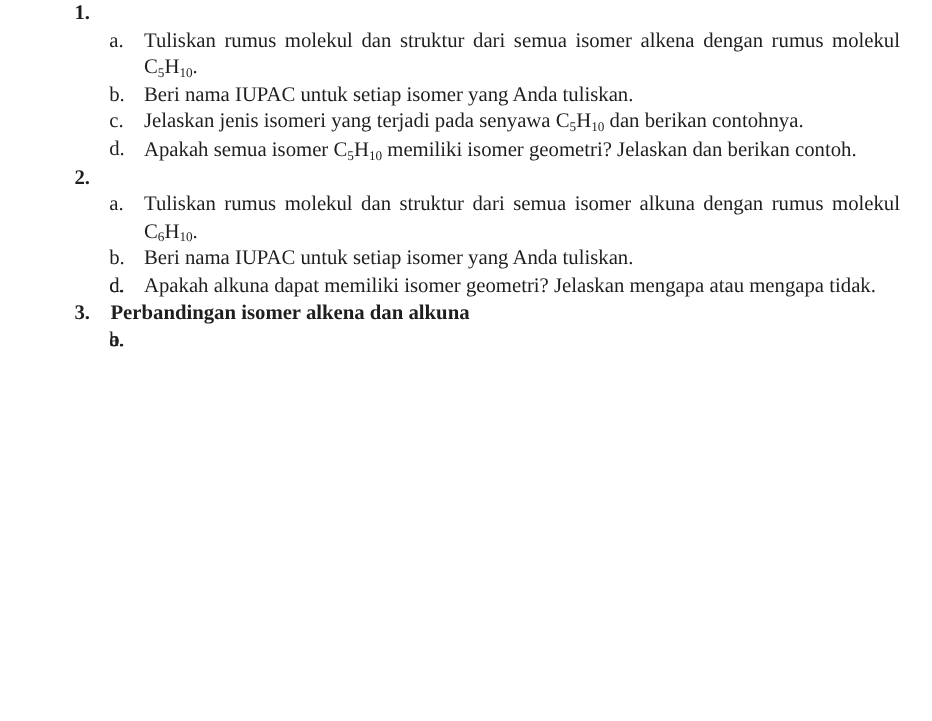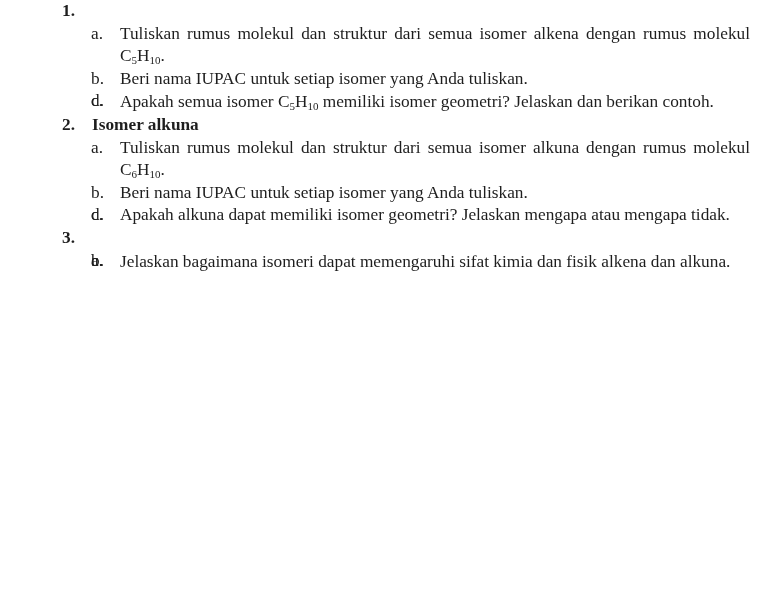--- a/index.html
+++ b/index.html
@@ -74,32 +74,32 @@
       <span class="txt"><span>Tuliskan rumus molekul dan struktur dari semua isomer alkena dengan rumus molekul C</span><sub>5</sub><span>H</span><sub>10</sub><span>.</span></span>
     </div>
 
     <div class="item">
       <span class="item-letter">b.</span>
       <span class="txt">Beri nama IUPAC untuk setiap isomer yang Anda tuliskan.</span>
     </div>
 
     <div class="item">
       <span class="item-letter">c.</span>
+      <span class="txt"><span>Jelaskan jenis isomeri yang terjadi pada senyawa C</span><sub>5</sub><span>H</span><sub>10</sub><span> dan berikan contohnya.</span></span>
     </div>
 
     <div class="item tall-last">
       <span class="item-letter">d.</span>
       <span class="txt"><span>Apakah semua isomer C</span><sub>5</sub><span>H</span><sub>10</sub><span> memiliki isomer geometri? Jelaskan dan berikan contoh.</span></span>
     </div>
   </div>
 
   <div class="section">
     <div class="sec-head">
       <span class="sec-num">2.</span>
-      <span>Isomer alkuna</span>
     </div>
 
     <div class="item">
       <span class="item-letter">a.</span>
       <span class="txt"><span>Tuliskan rumus molekul dan struktur dari semua isomer alkuna dengan rumus molekul C</span><sub>6</sub><span>H</span><sub>10</sub><span>.</span></span>
     </div>
 
     <div class="item">
       <span class="item-letter">b.</span>
       <span class="txt">Beri nama IUPAC untuk setiap isomer yang Anda tuliskan.</span>
@@ -111,29 +111,29 @@
 
     <div class="item">
       <span class="item-letter">d.</span>
       <span class="txt">Apakah alkuna dapat memiliki isomer geometri? Jelaskan mengapa atau mengapa tidak.</span>
     </div>
   </div>
 
   <div class="section">
     <div class="sec-head">
       <span class="sec-num">3.</span>
+      <span>Perbandingan isomer alkena dan alkuna</span>
     </div>
 
     <div class="item">
       <span class="item-letter">a.</span>
     </div>
 
     <div class="item">
       <span class="item-letter">b.</span>
     </div>
 
     <div class="item tall-last">
       <span class="item-letter">c.</span>
-      <span class="txt">Jelaskan bagaimana isomeri dapat memengaruhi sifat kimia dan fisik alkena dan alkuna.</span>
     </div>
   </div>
 
 </div>
 
 </body></html>

